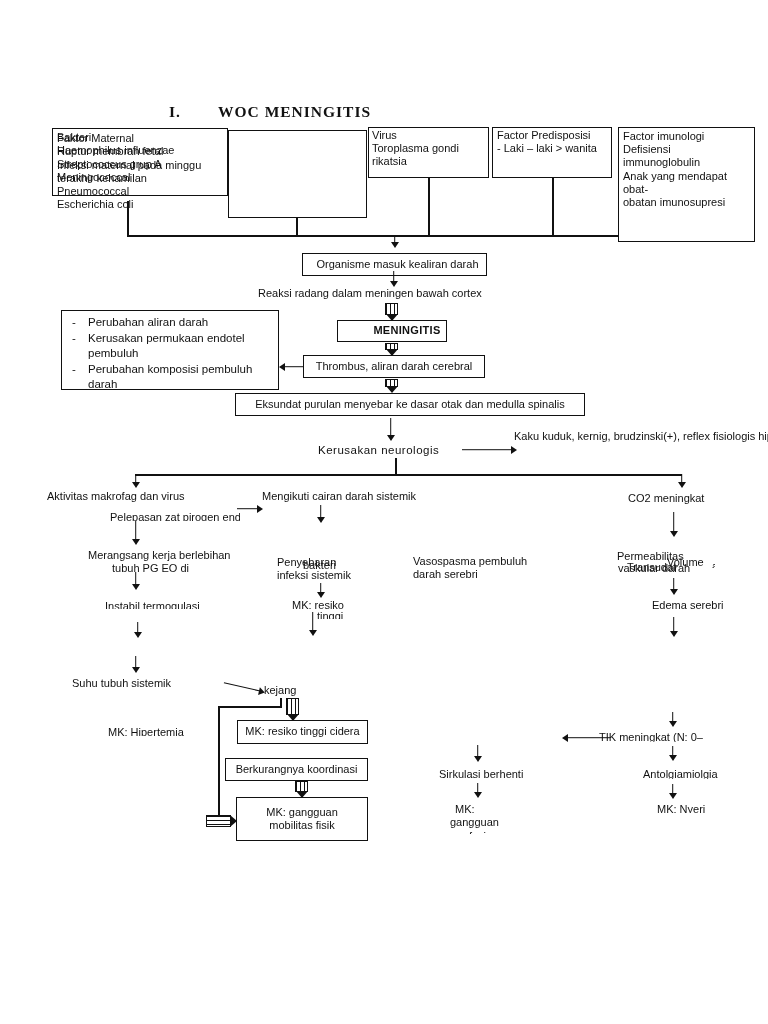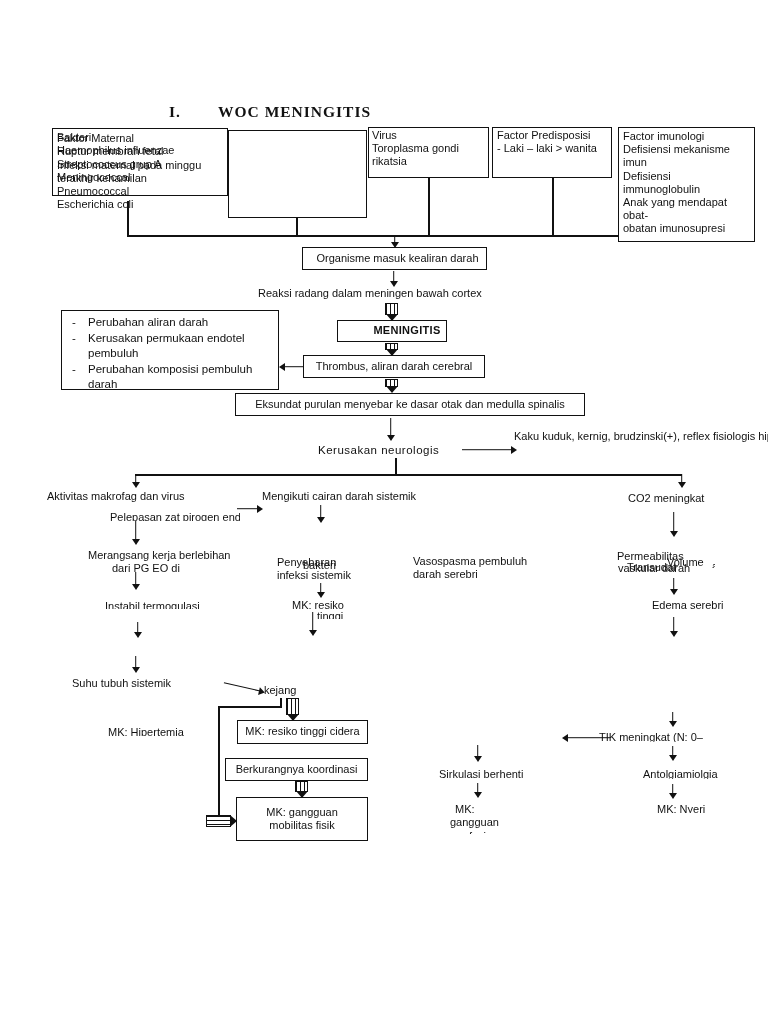--- a/index.html
+++ b/index.html
@@ -77,34 +77,33 @@
     <div>rikatsia</div>
   </div>
 
   <div class="box" style="left:492px; top:127px; width:120px; height:51px; padding:1px 4px;">
     <div>Factor Predisposisi</div>
     <div>- Laki – laki &gt; wanita</div>
   </div>
 
   <div class="box" style="left:618px; top:127px; width:137px; height:115px; padding:2px 4px;">
     <div>Factor imunologi</div>
-    <div>Defisiensi mekanisme imun</div>
     <div>Defisiensi immunoglobulin</div>
     <div>Anak yang mendapat obat-</div>
     <div>obatan imunosupresi</div>
   </div>
 
   <div class="vline" style="left:127px; top:201px; height:35px;"></div>
   <div class="hline" style="left:127px; top:235px; width:491px;"></div>
   <div class="vline" style="left:296px; top:218px; height:18px;"></div>
   <div class="vline" style="left:428px; top:178px; height:58px;"></div>
   <div class="vline" style="left:552px; top:178px; height:58px;"></div>
   <div class="arrd" style="left:389px; top:235px; height:13px;"></div>
 
-  <div class="box flexc" style="left:302px; top:247px; width:185px; height:23px;padding-left:6px;">
+  <div class="box flexc" style="left:302px; top:253px; width:185px; height:23px;padding-left:6px;">
     <span>Organisme masuk kealiran darah</span>
   </div>
   <div class="arrd" style="left:388px; top:271px; height:16px;"></div>
 
   <div class="txt ctr" style="left:258px; top:287px; width:222px;">Reaksi radang dalam meningen bawah cortex</div>
 
   <div class="hav" style="left:385px; top:303px; height:18px;">
       <div class="sh"></div>
       <div class="hd"></div>
     </div>
@@ -159,21 +158,21 @@
   <div class="arrd" style="left:130px; top:474px; height:14px;"></div>
   <div class="arrd" style="left:676px; top:474px; height:14px;"></div>
 
   <div class="txt" style="left:47px; top:490px;">Aktivitas makrofag dan virus</div>
   <div class="arrr" style="left:237px; top:503px; width:26px;"></div>
   <div class="clip" style="left:110px; top:511px; width:130px; height:10px;">
       <span>Pelepasan zat pirogen endogen</span>
     </div>
   <div class="arrd" style="left:130px; top:521px; height:24px;"></div>
   <div class="txt" style="left:88px; top:549px;">Merangsang kerja berlebihan</div>
-  <div class="txt" style="left:112px; top:562px;">dari PG EO di</div>
+  <div class="txt" style="left:112px; top:562px;">tubuh PG EO di</div>
   <div class="arrd" style="left:130px; top:572px; height:18px;"></div>
   <div class="clip" style="left:105px; top:600px; width:110px; height:9px;">
       <span>Instabil termogulasi</span>
     </div>
   <div class="arrd" style="left:132px; top:622px; height:16px;"></div>
   <div class="arrd" style="left:130px; top:656px; height:17px;"></div>
   <div class="txt" style="left:72px; top:677px;">Suhu tubuh sistemik</div>
   <div class="arrr" style="left:224px; top:677px; width:42px; transform:rotate(13deg); transform-origin:left center;"></div>
   <div class="txt" style="left:264px; top:684px;">kejang</div>
   <div class="clip" style="left:108px; top:726px; width:100px; height:10px;">

